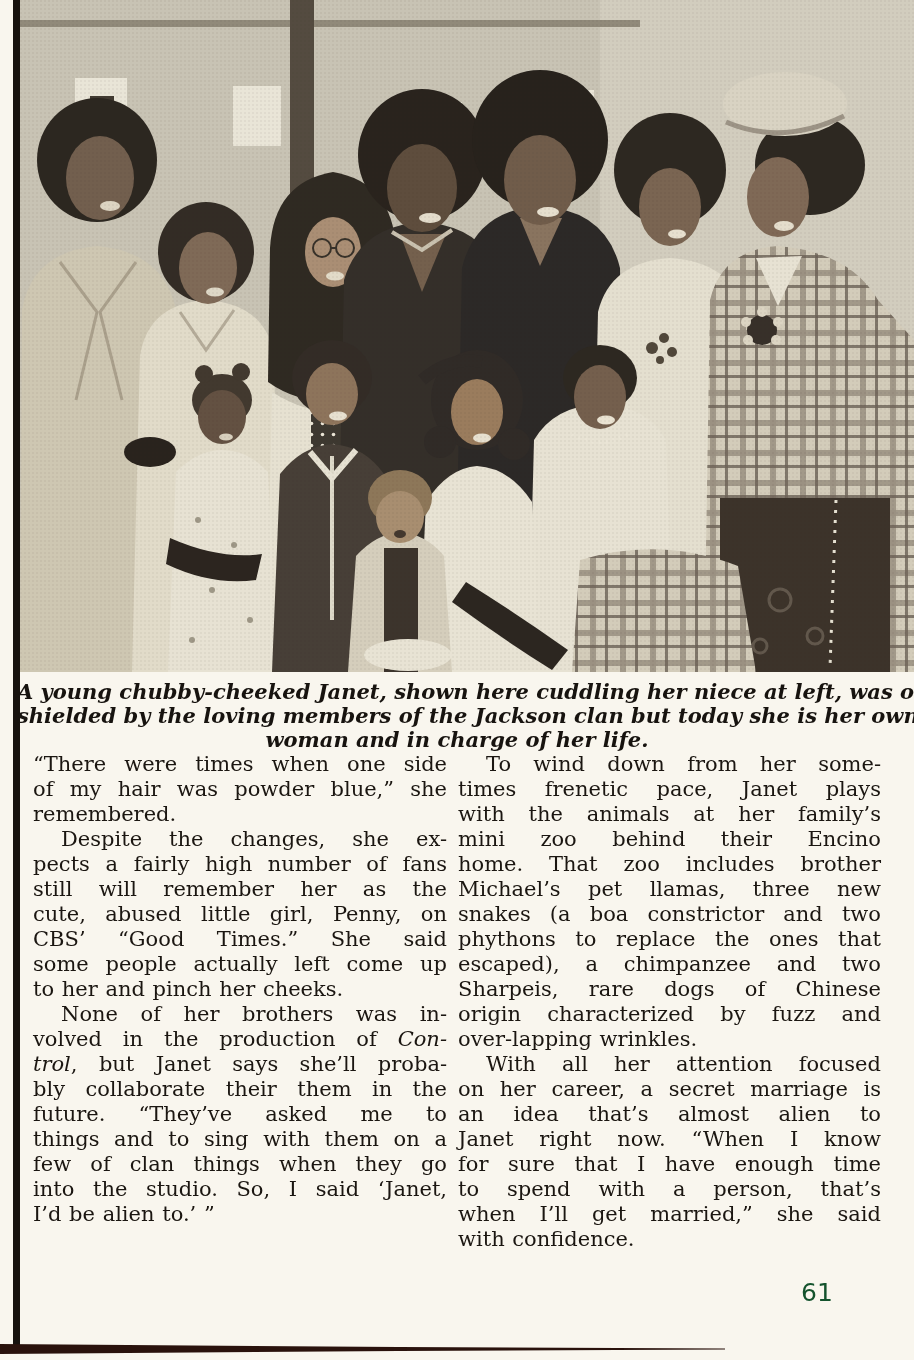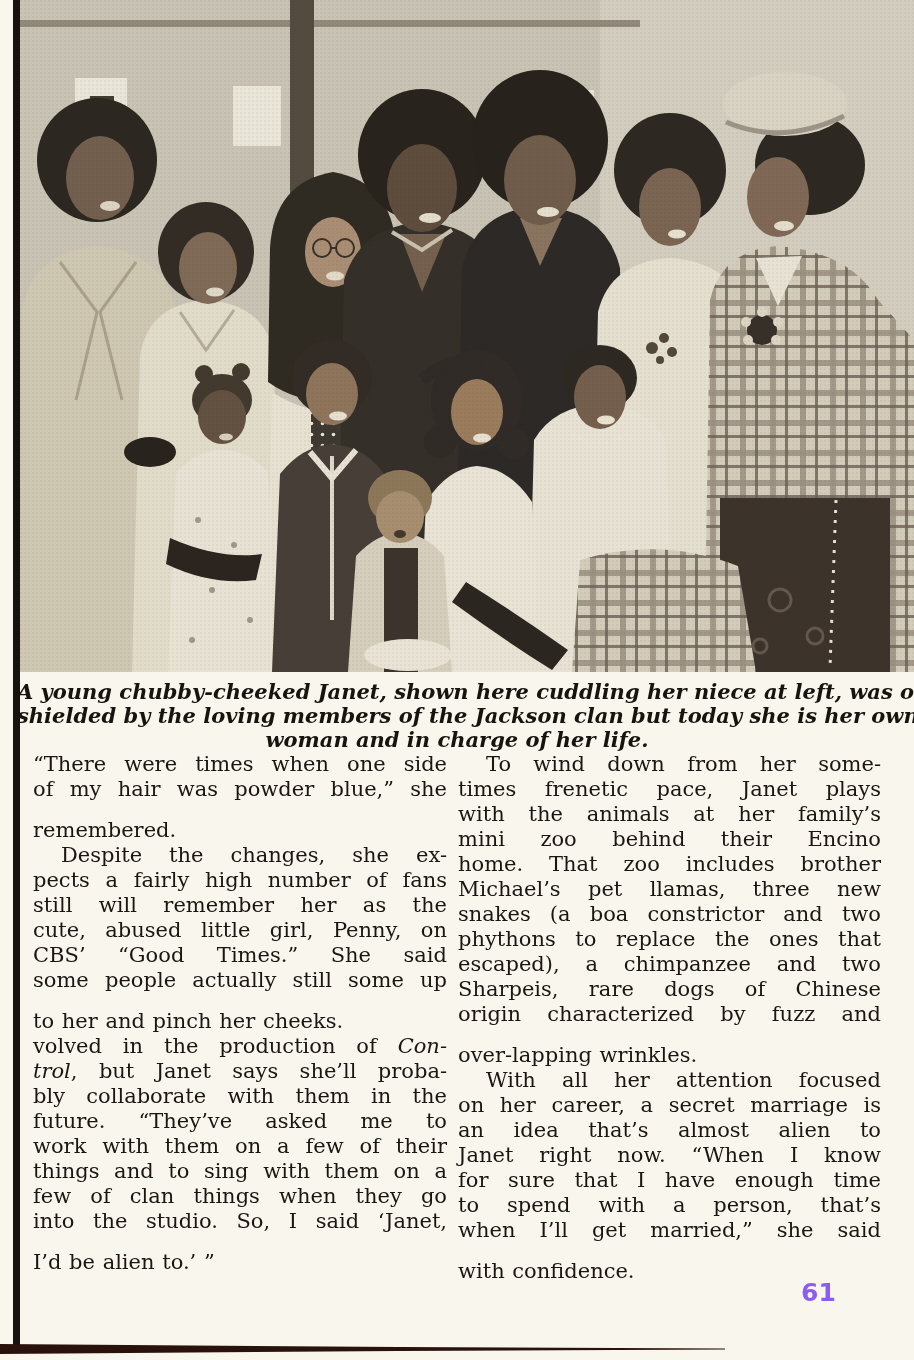--- a/index.html
+++ b/index.html
@@ -20,27 +20,27 @@
     text-align:center; font-weight:700; font-style:italic;
     font-size:21px; line-height:24px; color:#17130f;
   }
   .cap-line { white-space:nowrap; }
   
   .columns { position:absolute; left:33px; top:752px; width:848px; display:flex; justify-content:space-between; }
   .col { font-size:21px; line-height:25px; }
   .col-left  { width:414px; }
   .col-right { width:423px; }
   .tline { text-align:justify; text-align-last:justify; word-spacing:1px; white-space:nowrap; overflow:visible; }
-  .tline.pend { text-align-last:left;margin-top:16px; }
+  .tline.pend { text-align-last:left; }
   .tline.pind { text-indent:28px; }
   .it { font-style:italic; }
   
   .page-number {
     position:absolute; left:801px; top:1278px;
-    font-family:"DejaVu Sans", sans-serif; font-weight:bold; font-size:25px; color:#8b5cf6;
+    font-family:"DejaVu Sans", sans-serif; font-weight:normal; font-size:25px; color:#14532d;
   }
 </style>
 </head>
 <body>
 
 <div class="page">
 
   <svg class="photo" viewBox="0 0 894 672" preserveAspectRatio="none" aria-hidden="true">
     <defs>
       <pattern id="ht" width="4" height="4" patternUnits="userSpaceOnUse">
@@ -242,27 +242,27 @@
   <div class="columns">
     <div class="col col-left" id="col-left">
         <div class="tline"><span>“There were times when one side</span></div>
         <div class="tline"><span>of my hair was powder blue,” she</span></div>
         <div class="tline pend"><span>remembered.</span></div>
         <div class="tline pind"><span>Despite the changes, she ex-</span></div>
         <div class="tline"><span>pects a fairly high number of fans</span></div>
         <div class="tline"><span>still will remember her as the</span></div>
         <div class="tline"><span>cute, abused little girl, Penny, on</span></div>
         <div class="tline"><span>CBS’ “Good Times.” She said</span></div>
-        <div class="tline"><span>some people actually still some up</span></div>
+        <div class="tline"><span>some people actually left come up</span></div>
         <div class="tline pend"><span>to her and pinch her cheeks.</span></div>
+        <div class="tline pind"><span>None of her brothers was in-</span></div>
         <div class="tline"><span>volved in the production of </span><span class="it">Con-</span></div>
         <div class="tline"><span class="it">trol</span><span>, but Janet says she’ll proba-</span></div>
-        <div class="tline"><span>bly collaborate with them in the</span></div>
+        <div class="tline"><span>bly collaborate their them in the</span></div>
         <div class="tline"><span>future. “They’ve asked me to</span></div>
-        <div class="tline"><span>work with them on a few of their</span></div>
         <div class="tline"><span>things and to sing with them on a</span></div>
         <div class="tline"><span>few of clan things when they go</span></div>
         <div class="tline"><span>into the studio. So, I said ‘Janet,</span></div>
         <div class="tline pend"><span>I’d be alien to.’ ”</span></div>
       </div>
     <div class="col col-right" id="col-right">
         <div class="tline pind"><span>To wind down from her some-</span></div>
         <div class="tline"><span>times frenetic pace, Janet plays</span></div>
         <div class="tline"><span>with the animals at her family’s</span></div>
         <div class="tline"><span>mini zoo behind their Encino</span></div>

